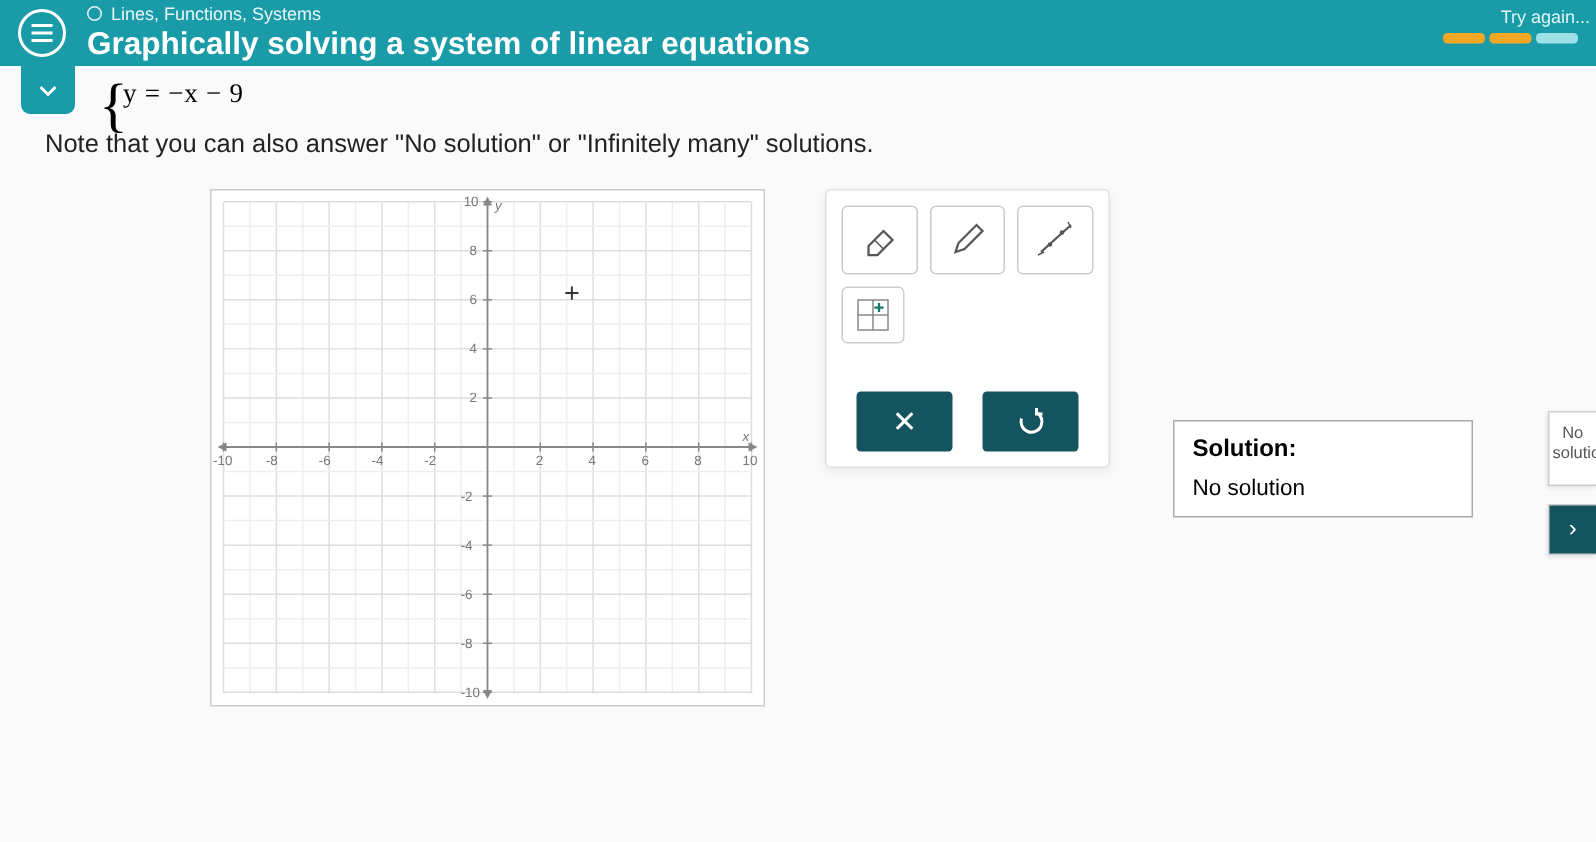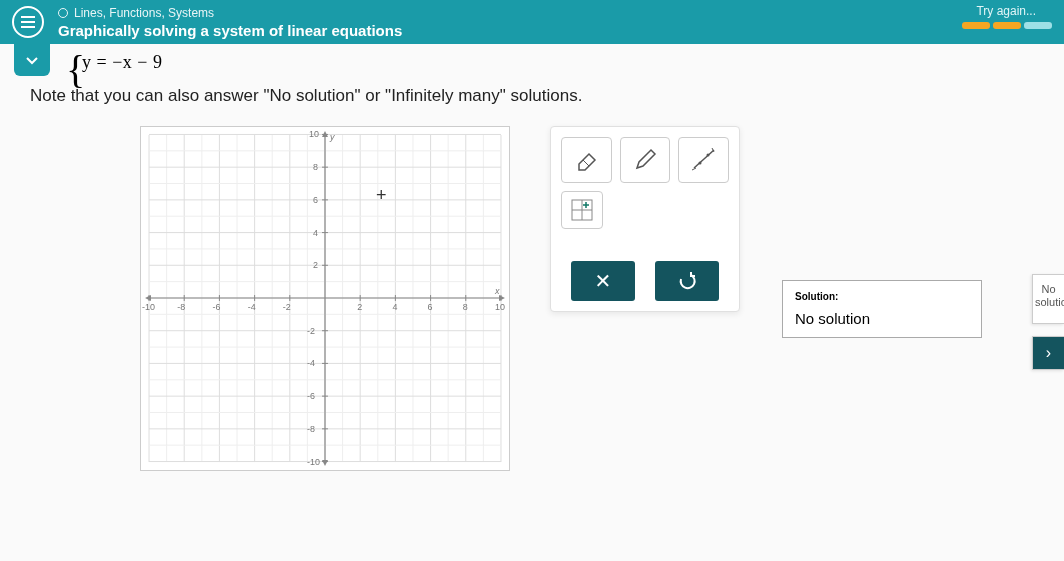--- a/index.html
+++ b/index.html
@@ -26,22 +26,22 @@
       display: flex; flex-direction: column;
       justify-content: center; align-items: center;
       gap: 3px;
       margin-right: 14px;
       cursor: pointer;
     }
     .menu-btn span { width: 14px; height: 2px; background: #fff; display: block; }
     .header-titles { flex: 1; }
     .header-subtitle { font-size: 12px; opacity: 0.9; display: flex; align-items: center; gap: 6px; }
     .header-subtitle .dot { width: 10px; height: 10px; border: 1.5px solid #fff; border-radius: 50%; display: inline-block; }
-    .header-title { font-size: 15px; font-weight: bold; margin-top: 2px; }
-    .try-again { position: absolute; right: 28px; top: 4px; font-size: 12px; color: #e0f5f7; }
+    .header-title { font-size: 21px; font-weight: bold; margin-top: 2px; }
+    .try-again { position: absolute; right: 4px; top: 4px; font-size: 12px; color: #e0f5f7; }
     .progress { position: absolute; right: 12px; top: 22px; display: flex; gap: 3px; }
     .progress-seg { width: 28px; height: 7px; border-radius: 3px; }
     .seg1 { background: #f5a623; }
     .seg2 { background: #f5a623; }
     .seg3 { background: #9de0e6; }
     .main { position: relative; padding: 6px 30px 0 30px; height: calc(100% - 50px); }
     .expand-btn {
       position: absolute; left: 14px; top: 0;
       width: 36px; height: 32px;
       background: #1a9ba8;
@@ -93,21 +93,21 @@
     }
     .solution-box {
       position: absolute;
       right: 82px;
       top: 236px;
       width: 200px;
       border: 1px solid #aaa;
       background: #fff;
       padding: 10px 12px;
     }
-    .solution-label { font-weight: bold; font-size: 10px; margin-bottom: 8px; }
+    .solution-label { font-weight: bold; font-size: 16px; margin-bottom: 8px; }
     .solution-value { font-size: 15px; }
     .side-btn {
       position: absolute;
       right: 0;
       width: 32px;
       border: 1px solid #ccc;
       background: #fff;
       border-right: none;
       font-size: 11px;
       text-align: center;

